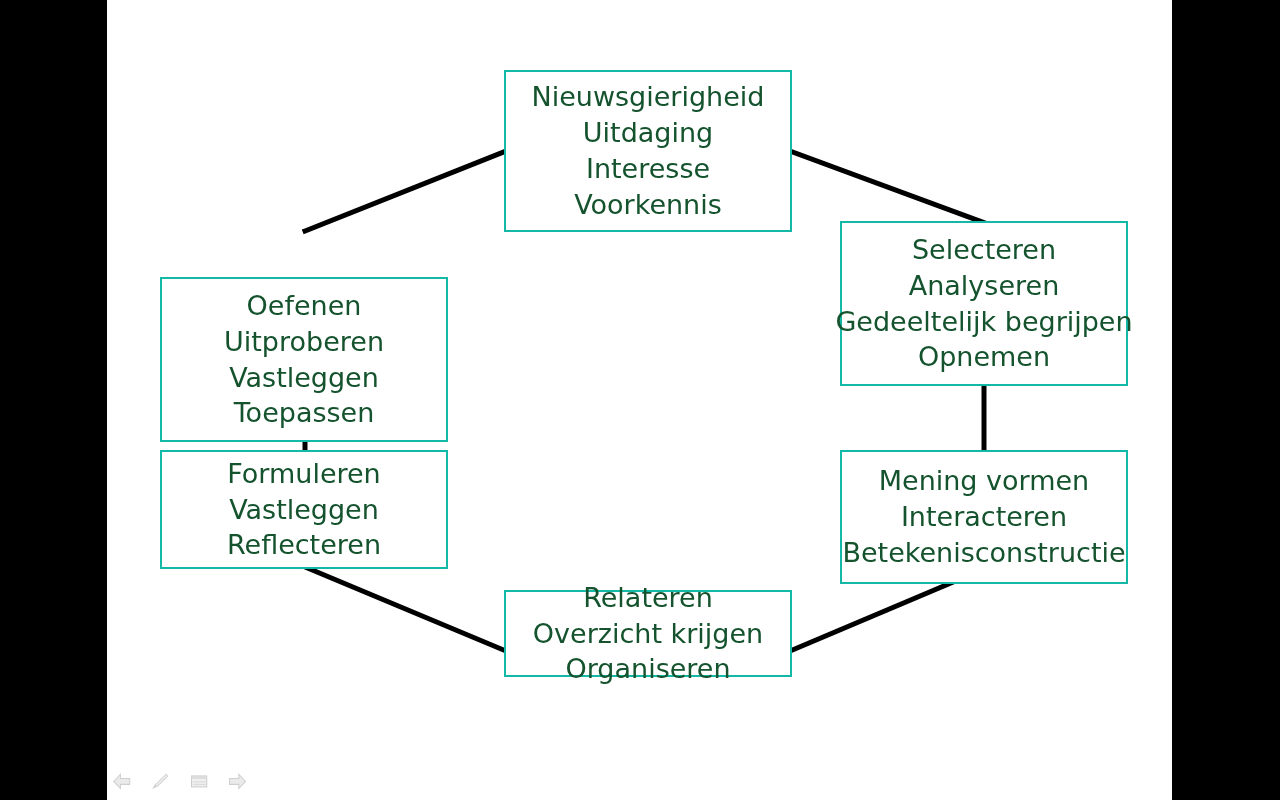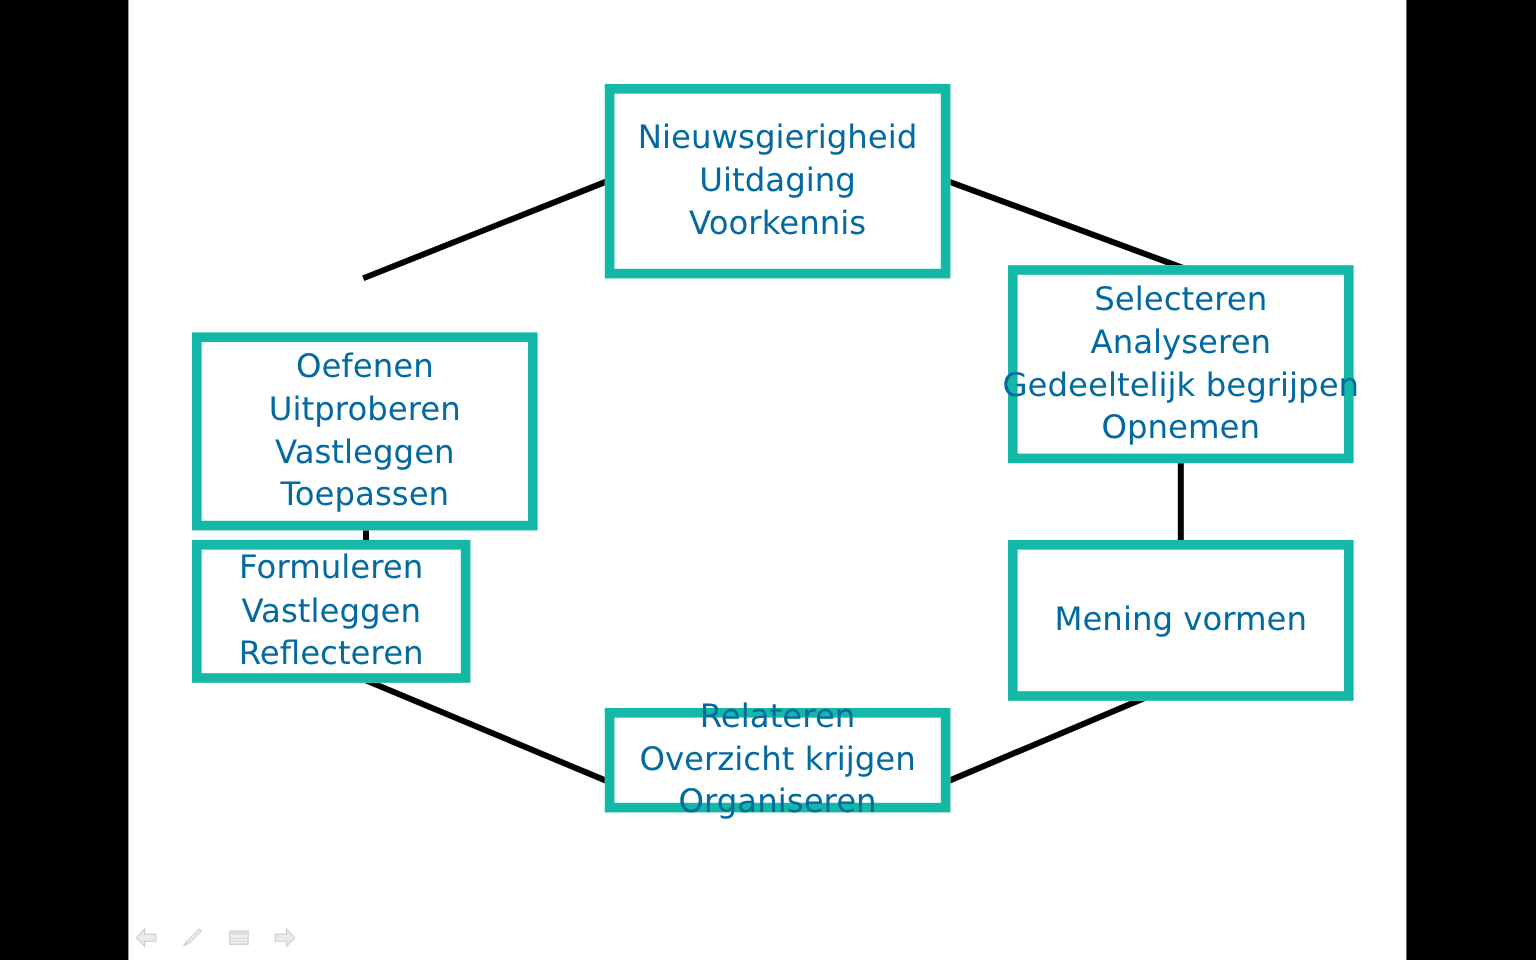--- a/index.html
+++ b/index.html
@@ -28,50 +28,50 @@
     position: absolute;
     left: 0;
     top: 0;
     width: 1280px;
     height: 800px;
   }
   .node {
     position: absolute;
     box-sizing: border-box;
     background: #ffffff;
-    border: 8px solid #14b8a6;
+    border: 2px solid #14b8a6;
     display: flex;
     flex-direction: column;
     align-items: center;
     justify-content: center;
     font-family: "DejaVu Sans", sans-serif;
     font-size: 27px;
     line-height: 1.33;
-    color: #0369a1;
+    color: #14532d;
     text-align: center;
     white-space: nowrap;
     z-index: 3;
   }
   .node .line {
     display: block;
   }
   #connectors {
     position: absolute;
     left: 0;
     top: 0;
     width: 1280px;
     height: 800px;
     z-index: 1;
     pointer-events: none;
   }
   #node-top    { left: 504px; top: 70px;  width: 288px; height: 162px; }
   #node-right1 { left: 840px; top: 221px; width: 288px; height: 165px; justify-content: center; }
   #node-right2 { left: 840px; top: 450px; width: 288px; height: 134px; }
   #node-bottom { left: 504px; top: 590px; width: 288px; height: 87px; }
-  #node-left2  { left: 160px; top: 450px; width: 232px; height: 119px; }
+  #node-left2  { left: 160px; top: 450px; width: 288px; height: 119px; }
   #node-left1  { left: 160px; top: 229px; width: 288px; height: 165px; margin-top: 48px; }
 
   #toolbar {
     position: absolute;
     left: 112px;
     top: 767px;
     width: 135px;
     height: 28px;
     display: flex;
     align-items: center;
@@ -101,32 +101,35 @@
         <line x1="984" y1="386" x2="984" y2="450"></line>
         <line x1="984" y1="569" x2="790" y2="651"></line>
         <line x1="506" y1="651" x2="305" y2="567"></line>
         <line x1="305" y1="450" x2="305" y2="394"></line>
       </g>
     </svg>
 
     <div class="node" id="node-top">
       <span class="line">Nieuwsgierigheid</span>
       <span class="line">Uitdaging</span>
+      <span class="line">Interesse</span>
       <span class="line">Voorkennis</span>
     </div>
 
     <div class="node" id="node-right1">
       <span class="line">Selecteren</span>
       <span class="line">Analyseren</span>
       <span class="line">Gedeeltelijk begrijpen</span>
       <span class="line">Opnemen</span>
     </div>
 
     <div class="node" id="node-right2">
       <span class="line">Mening vormen</span>
+      <span class="line">Interacteren</span>
+      <span class="line">Betekenisconstructie</span>
     </div>
 
     <div class="node" id="node-bottom">
       <span class="line">Relateren</span>
       <span class="line">Overzicht krijgen</span>
       <span class="line">Organiseren</span>
     </div>
 
     <div class="node" id="node-left2">
       <span class="line">Formuleren</span>

